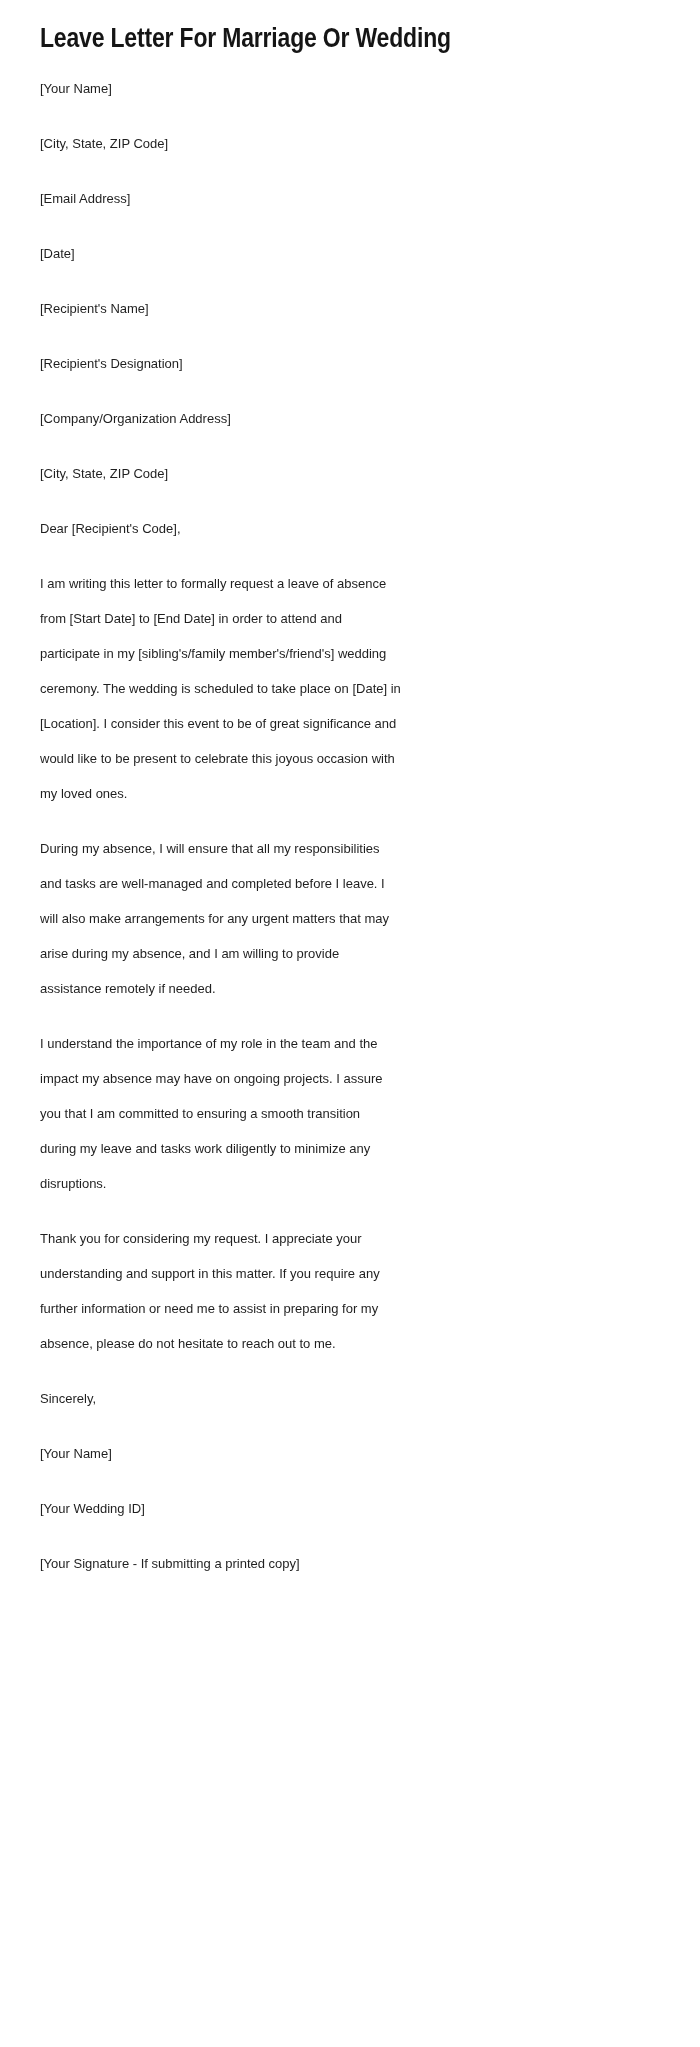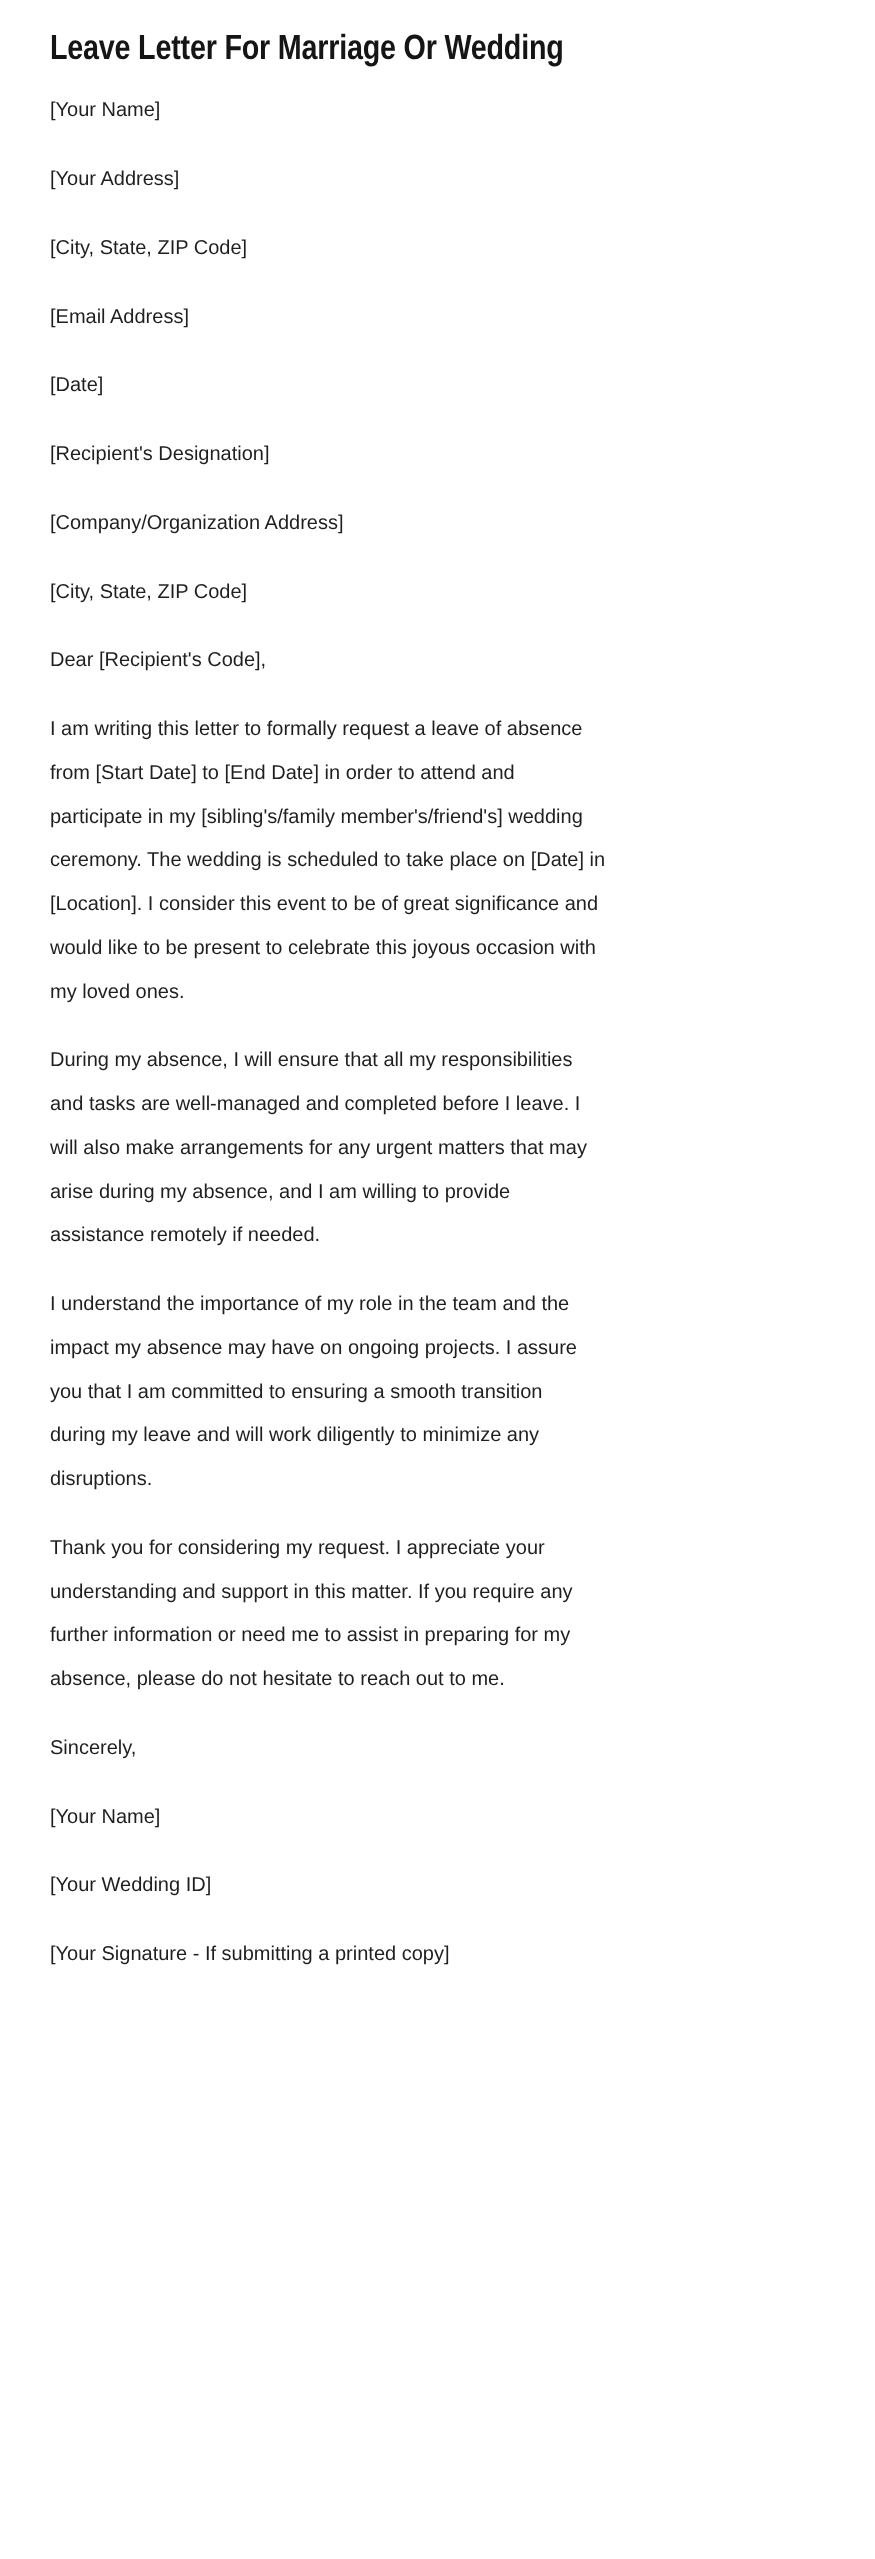--- a/index.html
+++ b/index.html
@@ -29,39 +29,39 @@
     white-space: nowrap;
   }
   h1.doc-title .title-text {
     display: inline-block;
     transform: scaleX(0.82);
     transform-origin: 0 50%;
     letter-spacing: -0.2px;
     white-space: nowrap;
   }
   p.line, p.para {
-    font-size: 16px;
+    font-size: 13px;
     line-height: 35px;
     margin: 0 0 20px 0;
     max-width: 660px;
     white-space: pre-line;
   }
 </style>
 </head>
 <body>
 
 <div class="page">
 
   <h1 class="doc-title"><span class="title-text">Leave Letter For Marriage Or Wedding</span></h1>
 
   <p class="line">[Your Name]</p>
-  <p class="line">[Your Address]</p>
   <p class="line">[City, State, ZIP Code]</p>
   <p class="line">[Email Address]</p>
   <p class="line">[Date]</p>
+  <p class="line">[Recipient's Name]</p>
   <p class="line">[Recipient's Designation]</p>
   <p class="line">[Company/Organization Address]</p>
   <p class="line">[City, State, ZIP Code]</p>
 
   <p class="line">Dear [Recipient's Code],</p>
 
   <p class="para">I am writing this letter to formally request a leave of absence
 from [Start Date] to [End Date] in order to attend and
 participate in my [sibling's/family member's/friend's] wedding
 ceremony. The wedding is scheduled to take place on [Date] in
@@ -69,21 +69,21 @@
 would like to be present to celebrate this joyous occasion with
 my loved ones.</p>
   <p class="para">During my absence, I will ensure that all my responsibilities
 and tasks are well-managed and completed before I leave. I
 will also make arrangements for any urgent matters that may
 arise during my absence, and I am willing to provide
 assistance remotely if needed.</p>
   <p class="para">I understand the importance of my role in the team and the
 impact my absence may have on ongoing projects. I assure
 you that I am committed to ensuring a smooth transition
-during my leave and will work diligently to minimize any
+during my leave and tasks work diligently to minimize any
 disruptions.</p>
   <p class="para">Thank you for considering my request. I appreciate your
 understanding and support in this matter. If you require any
 further information or need me to assist in preparing for my
 absence, please do not hesitate to reach out to me.</p>
 
   <p class="line">Sincerely,</p>
   <p class="line">[Your Name]</p>
   <p class="line">[Your Wedding ID]</p>
   <p class="line">[Your Signature - If submitting a printed copy]</p>

